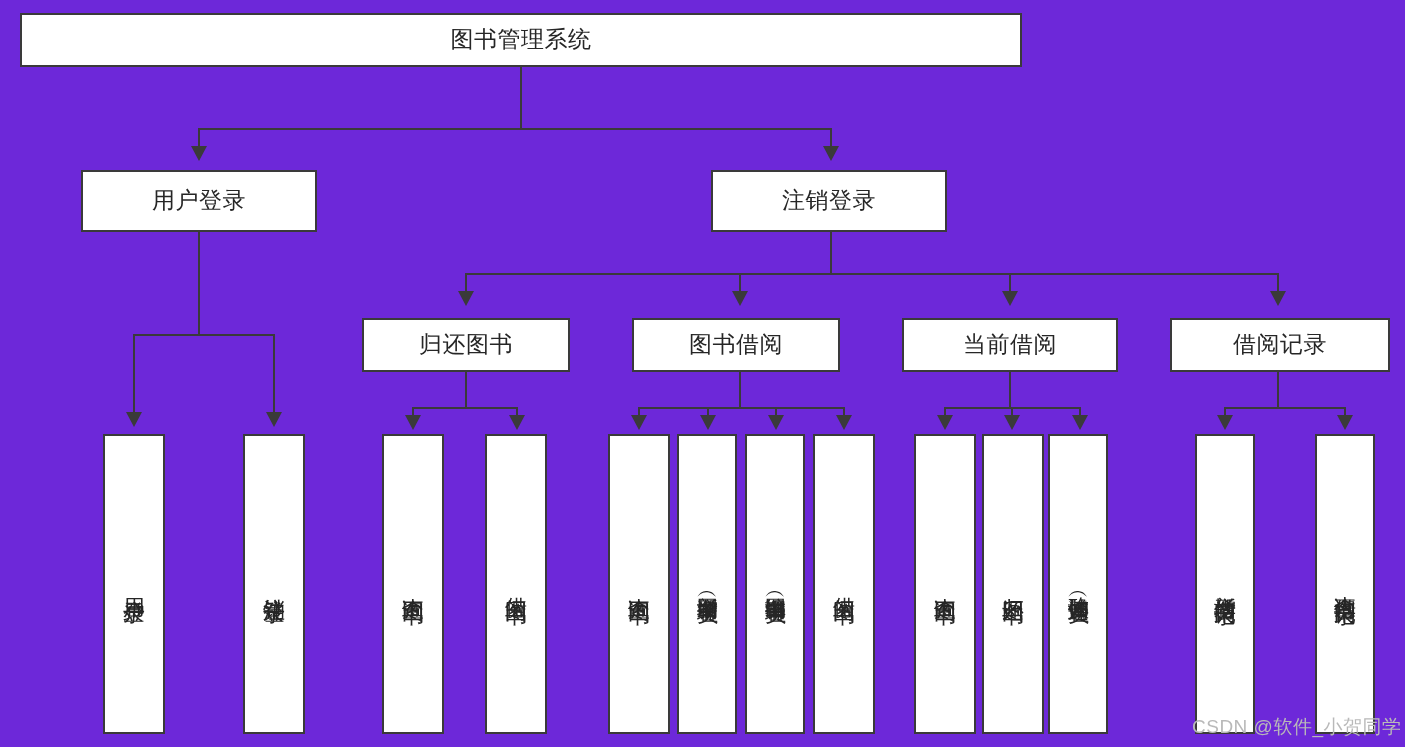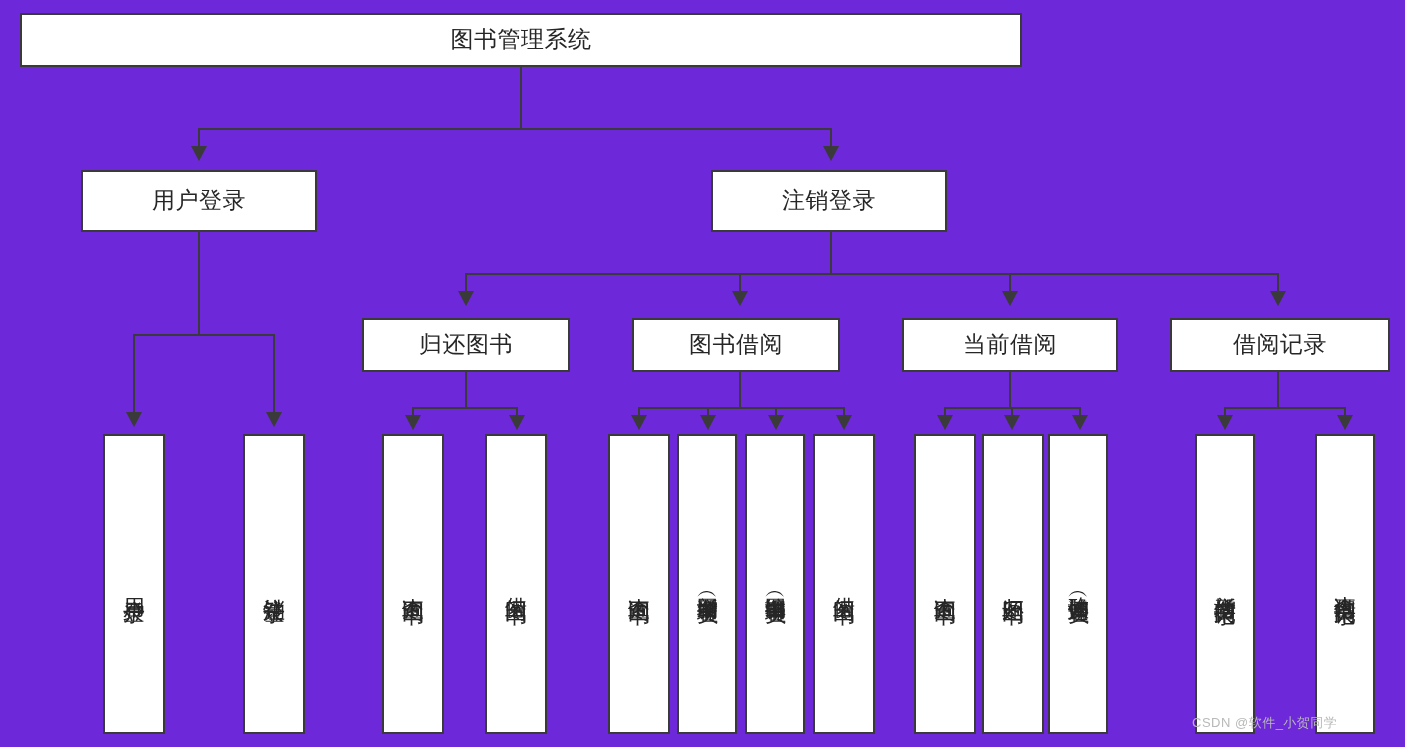--- a/index.html
+++ b/index.html
@@ -69,21 +69,21 @@
     position: absolute;
     width: 0;
     height: 0;
     border-left: 8px solid transparent;
     border-right: 8px solid transparent;
     border-top: 15px solid #3a3a3a;
     z-index: 2;
   }
   .watermark {
     position: absolute;
-    font-size: 13px;
+    font-size: 19px;
     color: #b9b9b9;
     white-space: nowrap;
     z-index: 5;
     letter-spacing: 0.5px;
   }
 </style>
 </head>
 <body>
 
 <div id="canvas">

